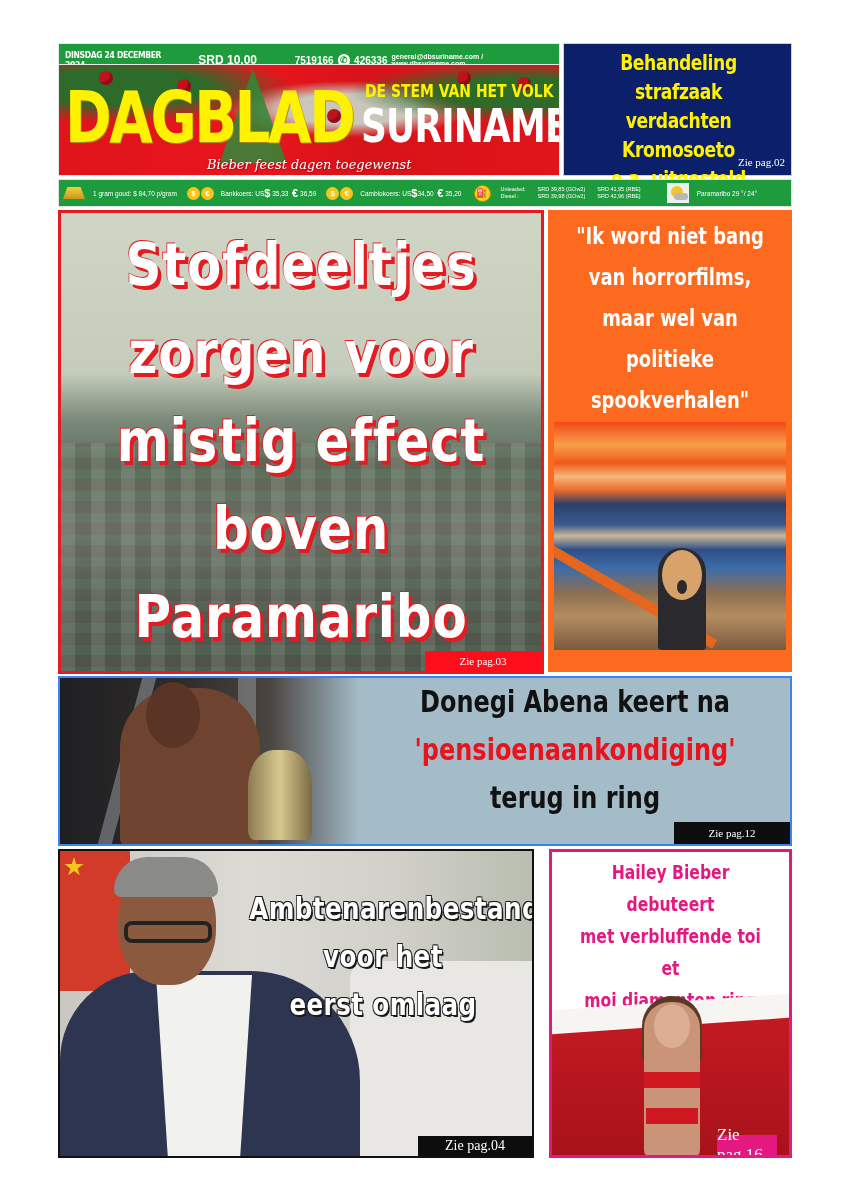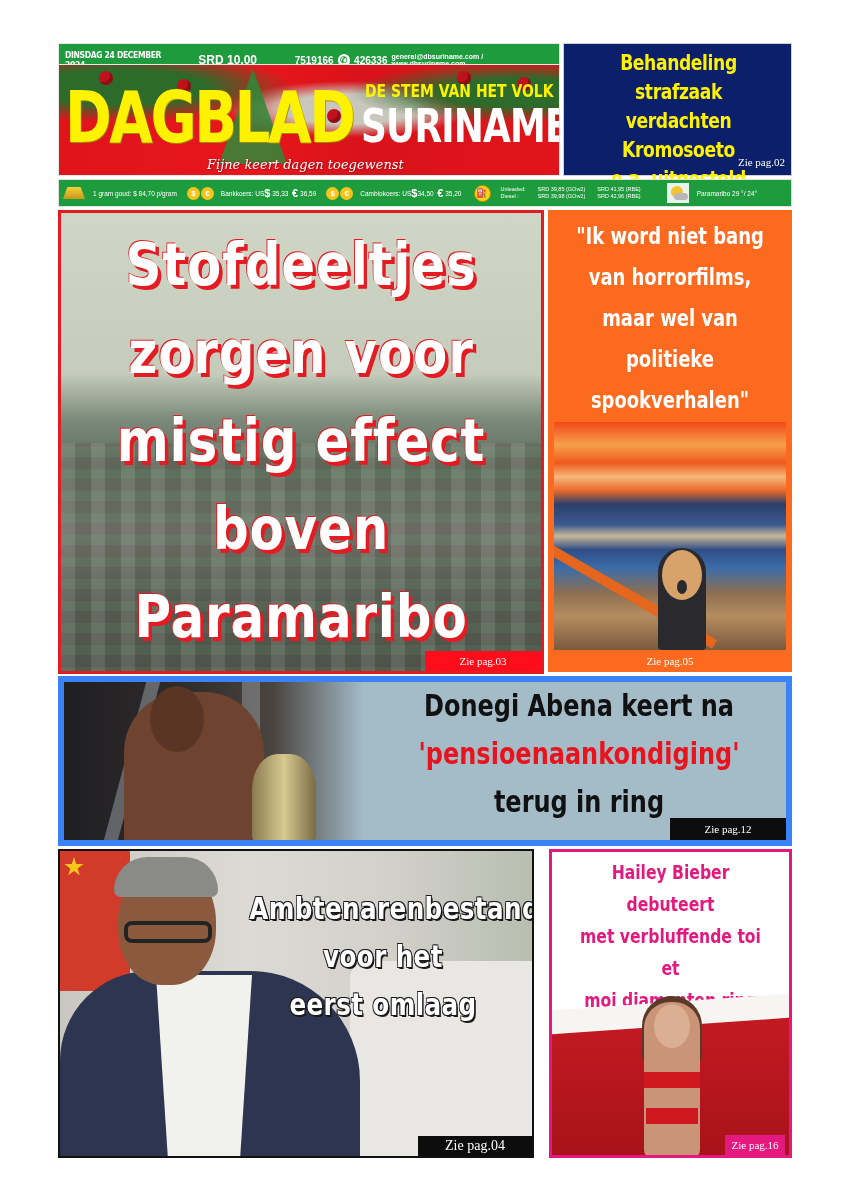--- a/index.html
+++ b/index.html
@@ -155,21 +155,21 @@
     left: 123px; top: 158px; width: 10px; height: 14px; background: #2a2a2e; border-radius: 50%;
   }
   .quote-story .page-ref {
     left: 0; top: 440px; width: 244px; height: 22px; color: #fff;
     font-family: "Liberation Serif", serif; font-size: 11px; display: flex; align-items: center; justify-content: center;
   }
 
   
   .boxing-story {
     left: 58px; top: 676px; width: 734px; height: 170px; background: #a4bcc8;
-    border: 6px solid #3b82f6; overflow: hidden;
+    border: 2px solid #3b82f6; overflow: hidden;
   }
   .boxing-story .photo {
     left: 0; top: 0; width: 300px; height: 166px;
     background: linear-gradient(90deg, #1f1f22 0%, #2f2b2a 40%, #4a4540 70%, rgba(164,188,200,0) 100%);
   }
   .boxing-story .photo .light1 { left: 60px; top: 0; width: 14px; height: 166px; background: rgba(210,220,230,0.35); transform: skewX(-15deg); }
   .boxing-story .photo .light2 { left: 178px; top: 0; width: 18px; height: 166px; background: rgba(210,220,230,0.3); }
   .boxing-story .photo .boxer {
     left: 60px; top: 10px; width: 140px; height: 160px; background: #6e4330; border-radius: 60px 60px 10px 10px;
   }
@@ -225,22 +225,22 @@
     transform: scaleX(0.78); transform-origin: center top; white-space: pre-line;
   }
   .celeb-story .cape { left: 0; top: 160px; width: 237px; height: 146px; background: linear-gradient(180deg, #c41a22, #a8121a); }
   .celeb-story .fur { left: -10px; top: 150px; width: 257px; height: 24px; background: #f7f5f2; border-radius: 12px; transform: rotate(-4deg); }
   .celeb-story .body { left: 92px; top: 150px; width: 56px; height: 156px; background: #c99478; border-radius: 26px 26px 8px 8px; }
   .celeb-story .hair { left: 90px; top: 144px; width: 60px; height: 70px; background: #5a3a26; border-radius: 30px 30px 10px 10px; }
   .celeb-story .face { left: 102px; top: 152px; width: 36px; height: 44px; background: #dcae94; border-radius: 50%; }
   .celeb-story .bow1 { left: 92px; top: 220px; width: 56px; height: 16px; background: #d01820; }
   .celeb-story .bow2 { left: 94px; top: 256px; width: 52px; height: 16px; background: #d01820; }
   .celeb-story .page-ref {
-    right: 4px; bottom: 0; width: 60px; height: 20px; background: #e3197f; color: #fff;
-    font-family: "Liberation Serif", serif; font-size: 11px; display: flex; align-items: center; justify-content: center;
+    right: 12px; bottom: 0; width: 60px; height: 20px; background: #e3197f; color: #fff;
+    font-family: "Liberation Serif", serif; font-size: 17px; display: flex; align-items: center; justify-content: center;
   }
 </style>
 </head>
 <body>
 
 <div class="abs datebar">
   <span class="date">DINSDAG 24 DECEMBER 2024</span>
   <span class="price">SRD 10,00</span>
   <span class="phone1">7519166</span>
   <span class="phone-icon">✆</span>
@@ -251,21 +251,21 @@
 <div class="abs masthead">
   <div class="abs tree"></div>
   <div class="abs ornament" style="left:40px;top:6px"></div>
   <div class="abs ornament" style="left:118px;top:14px"></div>
   <div class="abs ornament" style="left:268px;top:44px"></div>
   <div class="abs ornament" style="left:458px;top:12px"></div>
   <div class="abs ornament" style="left:398px;top:6px"></div>
   <div class="abs logo">DAGBLAD</div>
   <div class="abs tagline">DE STEM VAN HET VOLK</div>
   <div class="abs country">SURINAME</div>
-  <div class="abs greeting">Fijne keert dagen toegewenst</div>
+  <div class="abs greeting">Bieber feest dagen toegewenst</div>
 </div>
 
 <div class="abs teaser-top">
   <div class="abs headline"></div>
   <div class="abs headline">Behandeling
 strafzaak verdachten
 Kromosoeto
 e.a. uitgesteld</div>
   <div class="abs page-ref">Zie pag.02</div>
 </div>
@@ -331,21 +331,20 @@
 van horrorfilms,
 maar wel van
 politieke
 spookverhalen"</div>
   <div class="abs painting">
     <div class="abs rail"></div>
     <div class="abs figure"></div>
     <div class="abs face"></div>
     <div class="abs mouth"></div>
   </div>
-  <div class="abs page-ref">Zie pag.05</div>
 </div>
 
 <div class="abs boxing-story">
   <div class="abs photo">
     <div class="abs light1"></div>
     <div class="abs light2"></div>
     <div class="abs boxer"></div>
     <div class="abs head"></div>
     <div class="abs trophy"></div>
   </div>

